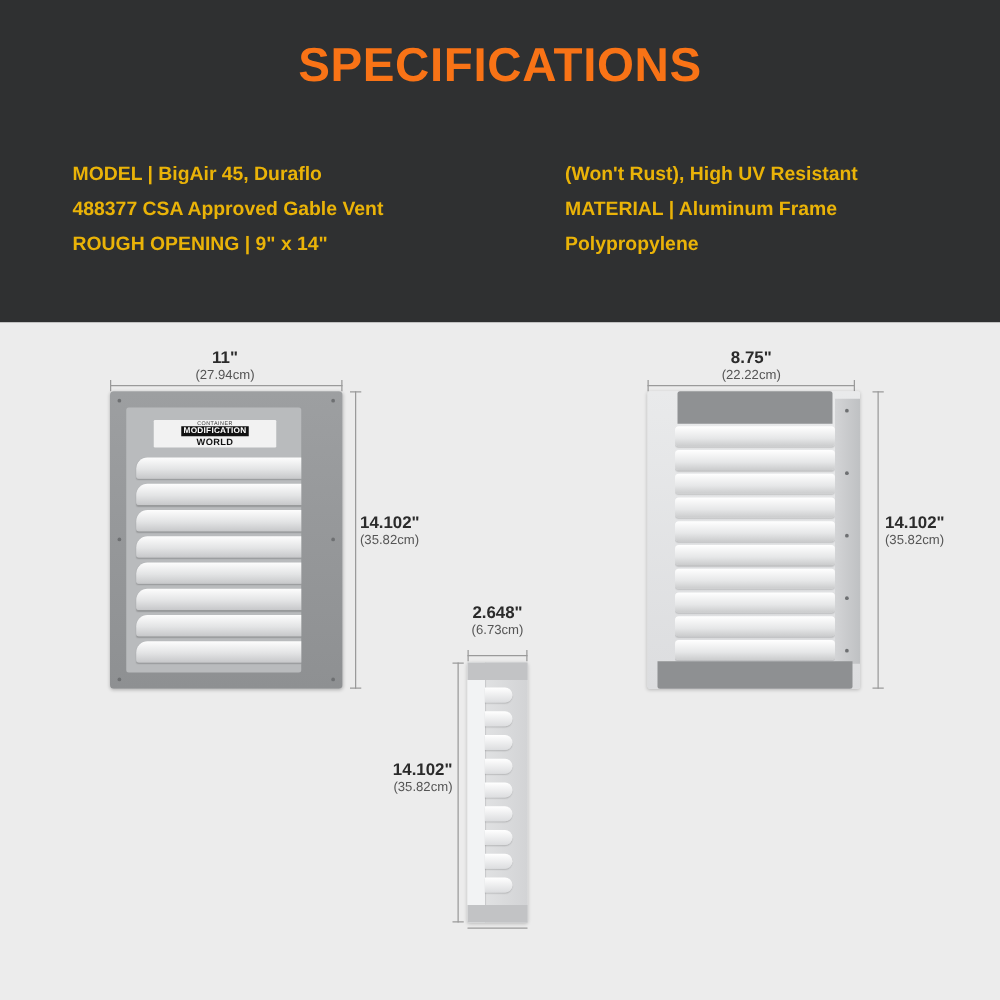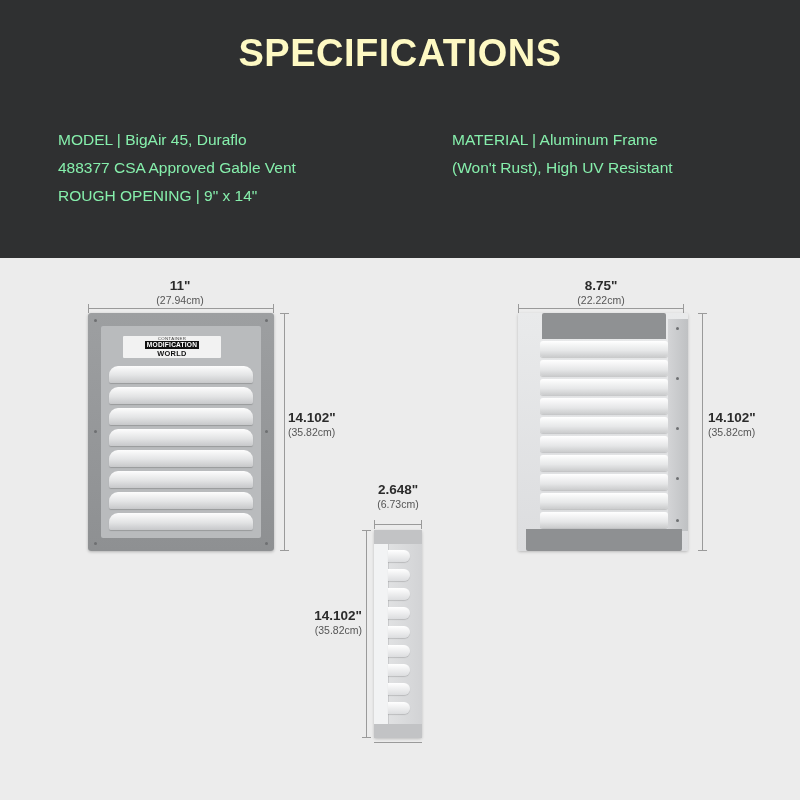--- a/index.html
+++ b/index.html
@@ -29,31 +29,31 @@
     height: 258px;
     background: #2f3031;
     box-sizing: border-box;
   }
   .spec-title {
     position: absolute;
     top: 32px;
     left: 0;
     width: 800px;
     text-align: center;
-    color: #fef9c3;
+    color: #f97316;
     font-size: 38px;
     font-weight: bold;
     letter-spacing: 0.5px;
   }
   .spec-col {
     position: absolute;
-    color: #86efac;
+    color: #eab308;
     font-size: 15.5px;
     line-height: 28px;
-    font-weight: 400;
+    font-weight: 700;
   }
   .spec-col.left { left: 58px; top: 126px; width: 360px; }
   .spec-col.right { left: 452px; top: 126px; width: 320px; }
   .spec-line { white-space: pre-wrap; }
 
   
   .diagram-area {
     position: absolute;
     left: 0;
     top: 258px;
@@ -104,21 +104,21 @@
     width: 186px;
     height: 238px;
     background: linear-gradient(180deg, #9d9fa1 0%, #8e9092 100%);
     border-radius: 3px;
     box-shadow: 0 1px 3px rgba(0,0,0,0.25);
   }
   .vent-front .inner {
     position: absolute;
     left: 13px;
     top: 13px;
-    width: 160px;
+    width: 140px;
     height: 212px;
     background: #b9bbbd;
     border-radius: 2px;
     overflow: hidden;
   }
   .louver {
     position: absolute;
     left: 8px;
     width: 144px;
     height: 17px;
@@ -278,22 +278,23 @@
   <div class="header">
     <div class="spec-title">SPECIFICATIONS</div>
 
     <div class="spec-col left">
       <div class="spec-line">MODEL | BigAir 45, Duraflo</div>
       <div class="spec-line">488377 CSA Approved Gable Vent</div>
       <div class="spec-line">ROUGH OPENING | 9" x 14"</div>
     </div>
 
     <div class="spec-col right">
+      <div class="spec-line">(Won't Rust), High UV Resistant</div>
       <div class="spec-line">MATERIAL | Aluminum Frame</div>
-      <div class="spec-line">(Won't Rust), High UV Resistant</div>
+      <div class="spec-line">Polypropylene</div>
     </div>
   </div>
 
   <div class="diagram-area"></div>
 
   <div class="dim" style="left:120px; top:278px; width:120px;">
     <span class="val">11"</span>
     <span class="sub">(27.94cm)</span>
   </div>
   <div class="guide h" style="left:88px; top:308px; width:186px;"></div>

